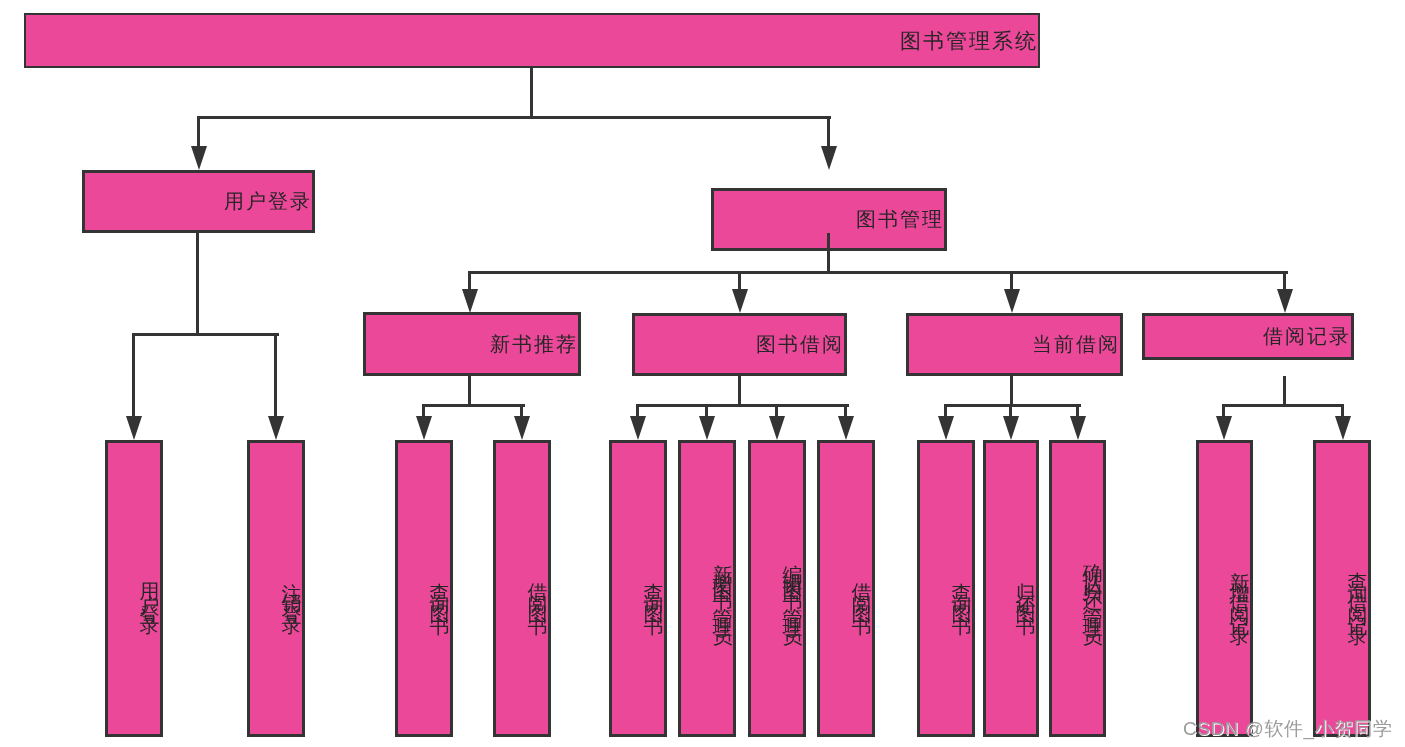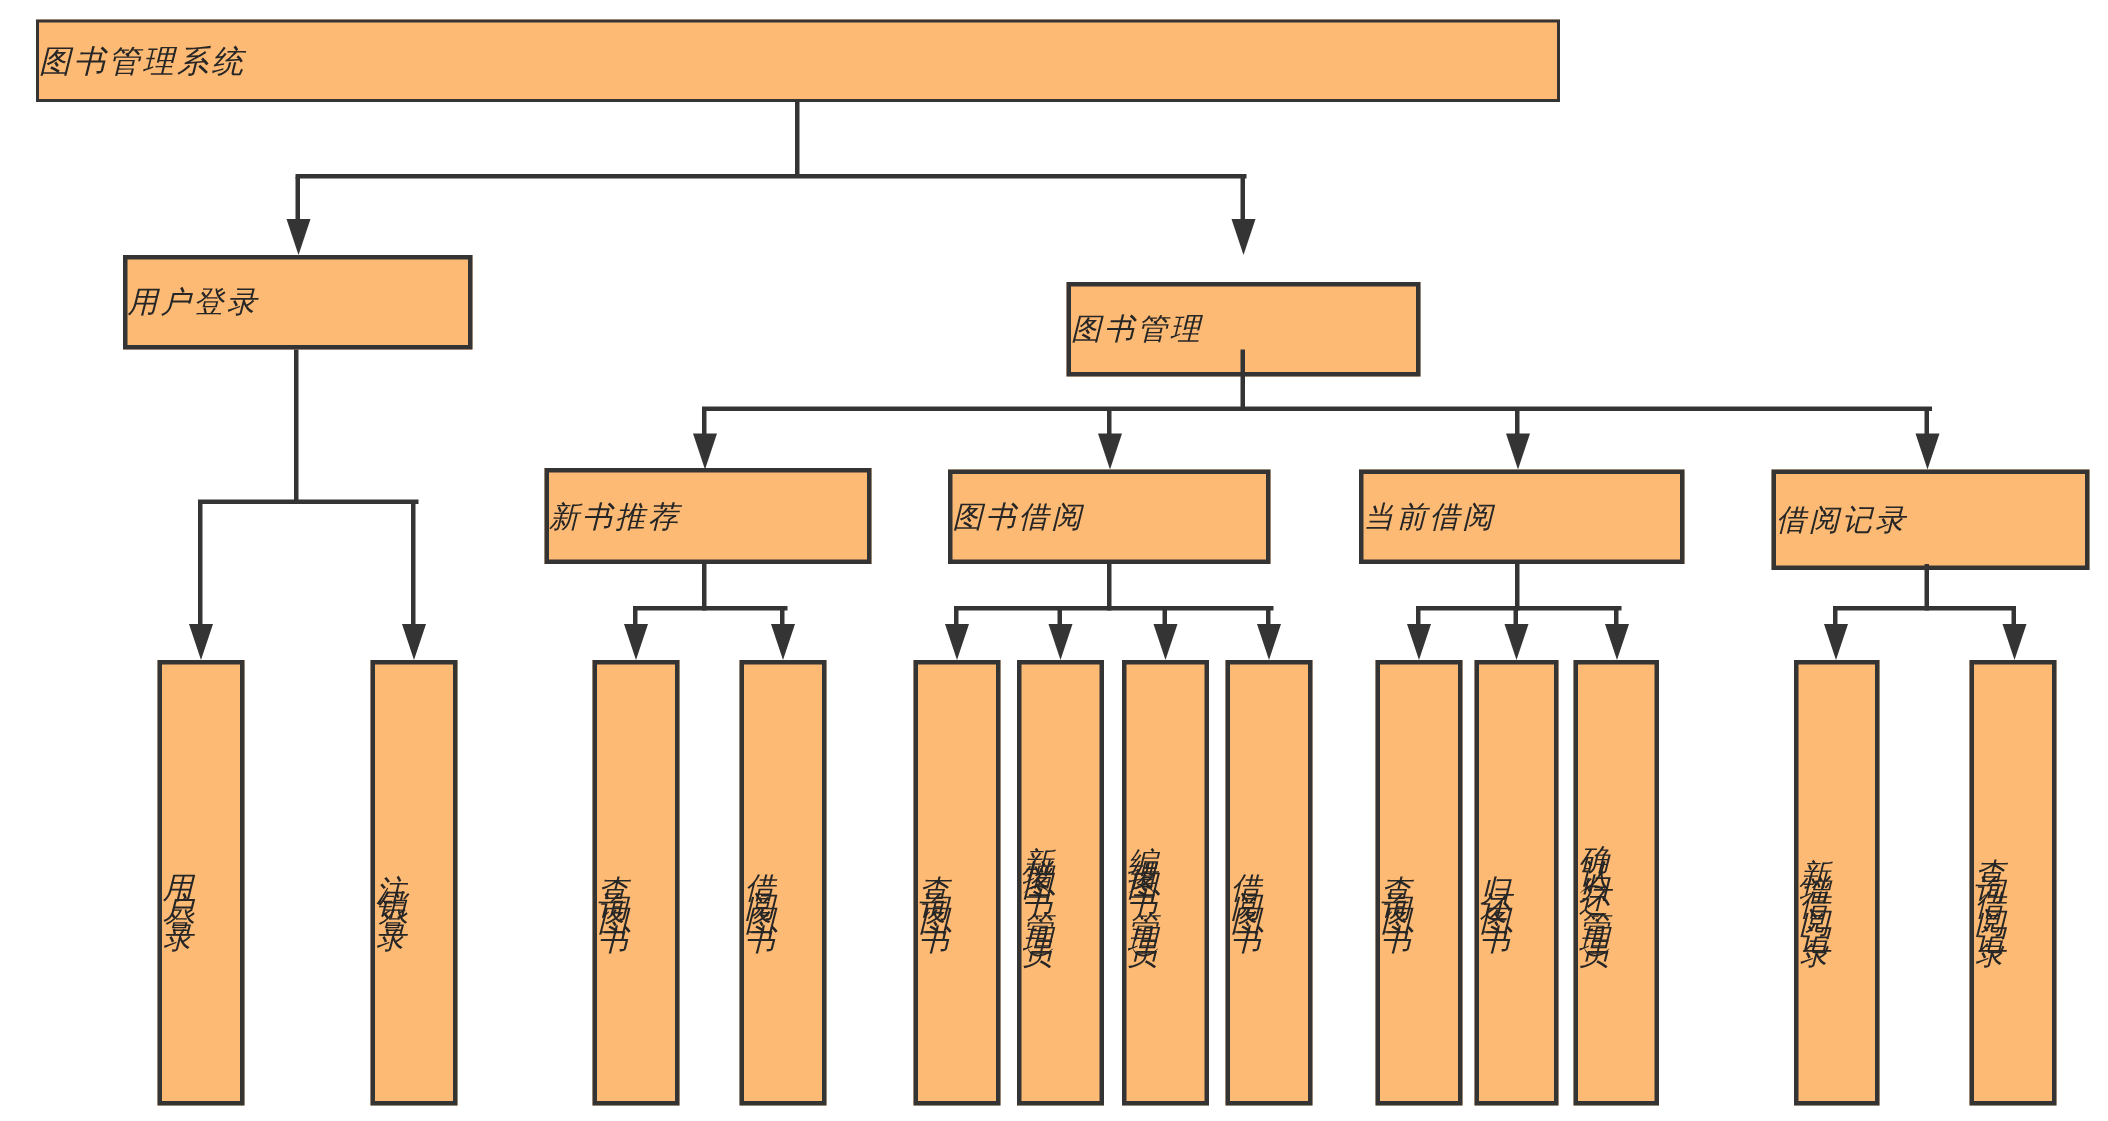--- a/index.html
+++ b/index.html
@@ -1,22 +1,22 @@
 <!DOCTYPE html>
 <html><head>
 <meta charset="utf-8">
 <style>
   html,body{margin:0;padding:0;background:#ffffff;}
   .stage{
     position:relative;width:1405px;height:747px;background:#ffffff;
     font-family:"Liberation Sans", sans-serif;color:#262626;overflow:hidden;
   }
   .box{
-    position:absolute;box-sizing:border-box;background:#fdba74;
-    border:3px solid #343434;display:flex;align-items:center;justify-content:flex-start;font-style:italic;
+    position:absolute;box-sizing:border-box;background:#ec4899;
+    border:3px solid #343434;display:flex;align-items:center;justify-content:flex-end;
   }
   .box.hbox span{font-size:20px;letter-spacing:2px;white-space:nowrap;color:#262626;}
   .box.root{border-width:2px;}
   .box.root span{font-size:21px;}
   .box.vbox span{
     writing-mode:vertical-rl;text-orientation:mixed;line-height:1;
     font-size:20px;letter-spacing:0.55em;color:#262626;
   }
   .box.vbox.long span{letter-spacing:0.45em;}
   .line{position:absolute;background:#343434;}
@@ -74,21 +74,21 @@
 
   <div class="box hbox" style="left:632px;top:313px;width:215px;height:63px">
     <span>图书借阅</span>
   </div>
   <div class="box hbox" style="left:363px;top:312px;width:218px;height:64px">
     <span>新书推荐</span>
   </div>
   <div class="box hbox" style="left:906px;top:313px;width:217px;height:63px">
     <span>当前借阅</span>
   </div>
-  <div class="box hbox" style="left:1181px;top:313px;width:212px;height:67px">
+  <div class="box hbox" style="left:1142px;top:313px;width:212px;height:47px">
     <span>借阅记录</span>
   </div>
 
   <div class="line" style="left:468px;top:376px;width:3px;height:31px"></div>
   <div class="line" style="left:422px;top:404px;width:103px;height:3px"></div>
   <div class="line" style="left:422px;top:406px;width:3px;height:14px"></div>
   <div class="line" style="left:520px;top:406px;width:3px;height:14px"></div>
   <div class="arrow" style="left:416px;top:416px"></div>
   <div class="arrow" style="left:514px;top:416px"></div>
 
@@ -156,14 +156,15 @@
     <span>确认归还（管理员）</span>
   </div>
 
   <div class="box vbox" style="left:1196px;top:440px;width:57px;height:297px">
     <span>新增借阅记录</span>
   </div>
   <div class="box vbox" style="left:1313px;top:440px;width:58px;height:297px">
     <span>查询借阅记录</span>
   </div>
 
+  <div class="watermark">CSDN @软件_小贺同学</div>
 
 </div>
 
 </body></html>

